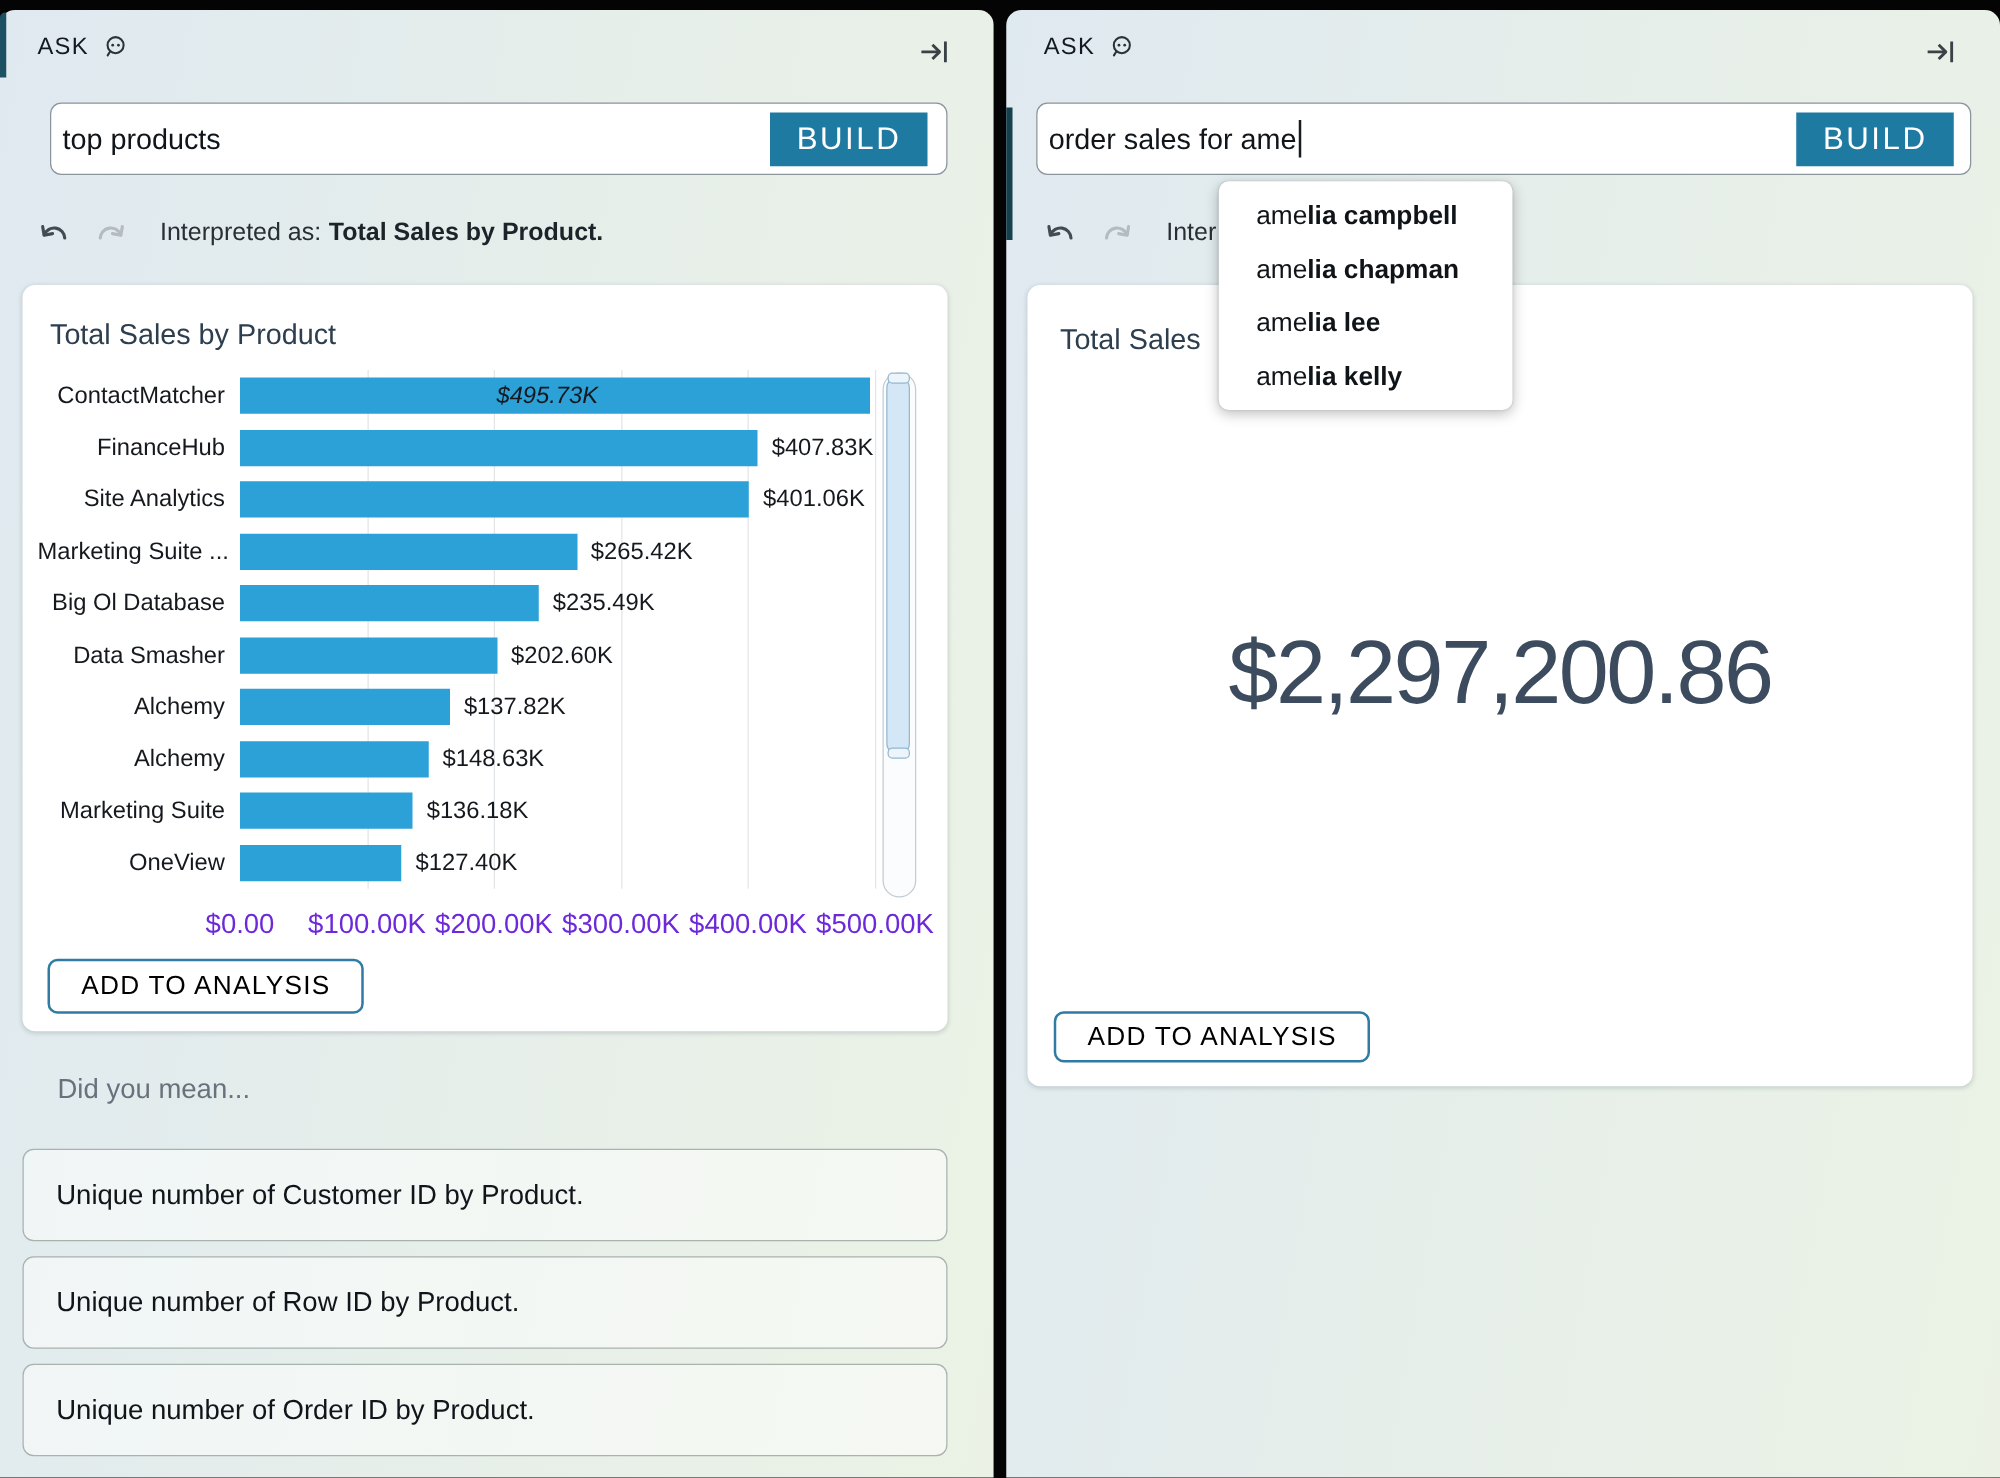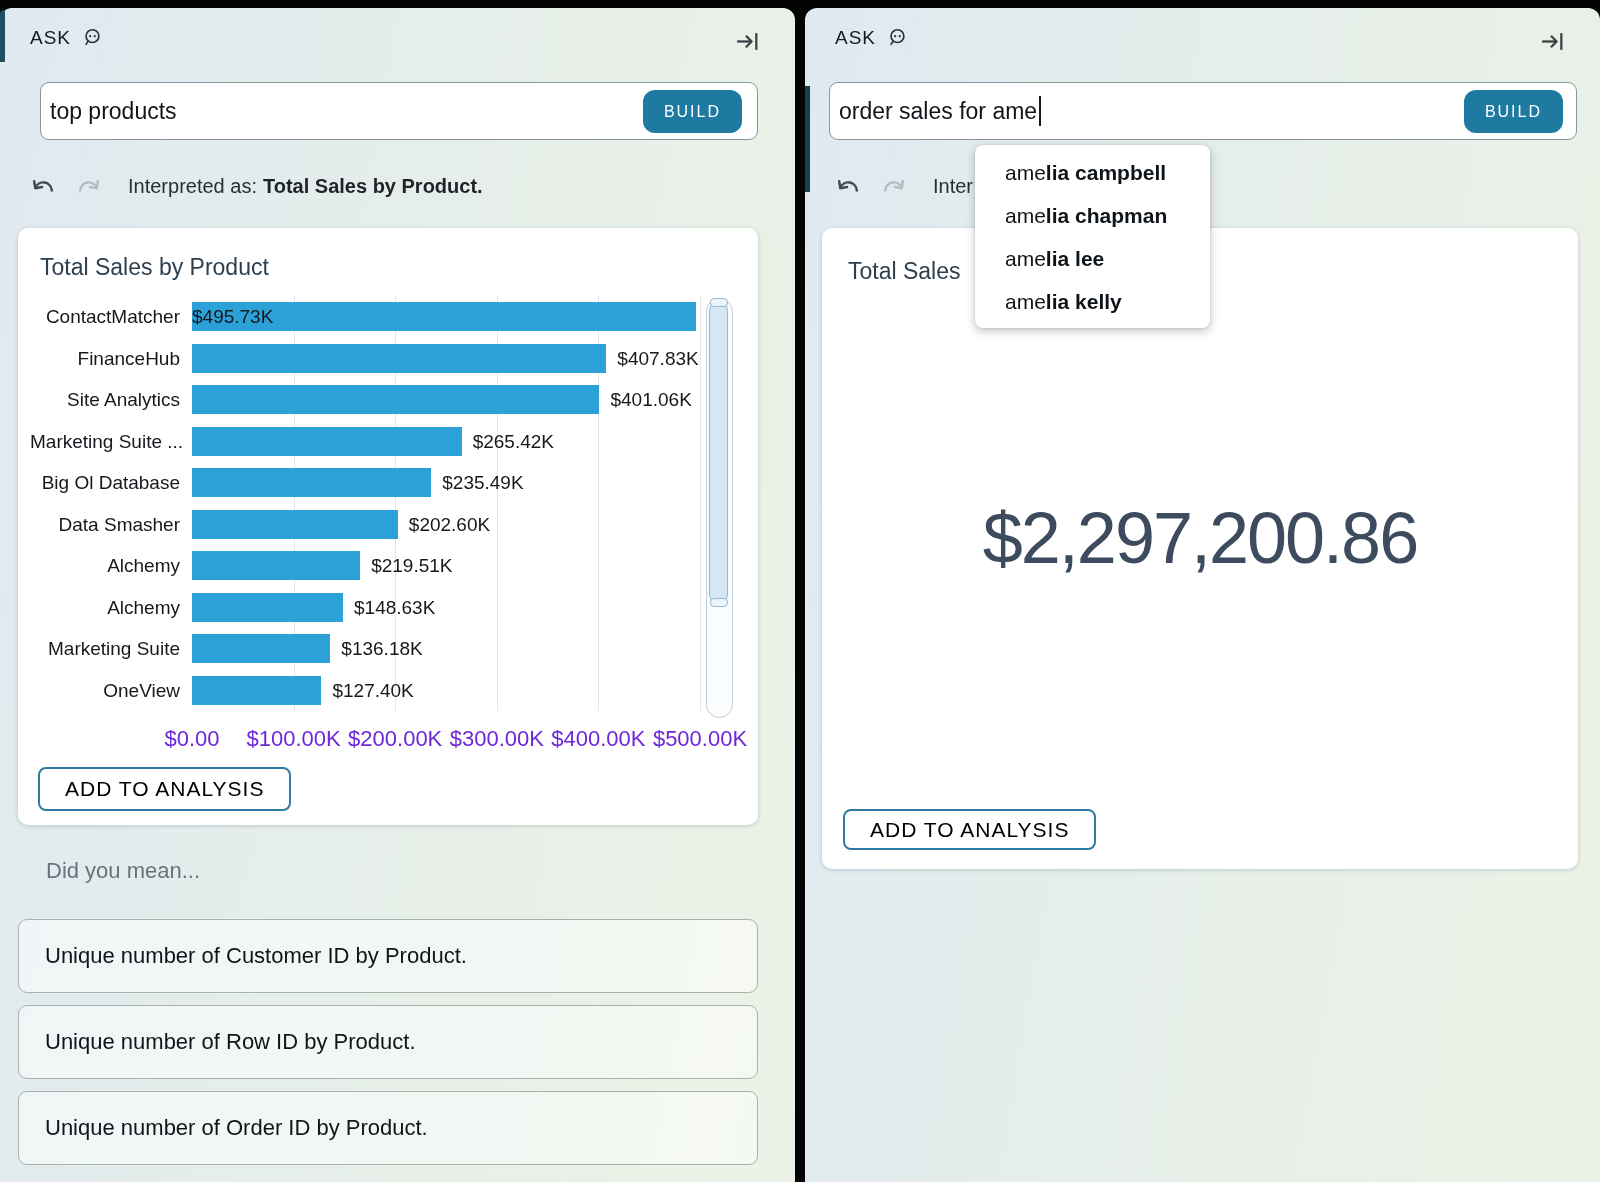--- a/index.html
+++ b/index.html
@@ -30,22 +30,22 @@
     position:absolute;top:74px;height:58px;background:#ffffff;
     border:1.5px solid #8b959c;border-radius:9px;display:flex;align-items:center;
     box-sizing:border-box;padding-left:9px;
   }
   #panel-left .query-input{left:40px;width:718px;}
   #panel-right .query-input{left:24px;width:748px;}
   .query-text{font-size:23px;color:#10151a;white-space:pre;}
   .caret{display:inline-block;width:2px;height:30px;background:#171c21;margin-left:2px;}
   .build-btn{
     position:absolute;right:15px;top:7px;height:43px;padding:0 21px;
-    background:#1f7aa2;color:#ffffff;border:none;border-radius:12px;
-    font-size:16px;letter-spacing:2px;display:flex;align-items:center;
+    background:#1f7aa2;color:#ffffff;border:none;border-radius:0;
+    font-size:25px;letter-spacing:2px;display:flex;align-items:center;
     font-family:inherit;cursor:pointer;
   }
   #panel-right .build-btn{right:13px;}
 
   .interpret-row{position:absolute;left:30px;top:160px;height:36px;display:flex;align-items:center;}
   .undo-ic{color:#434b52;margin-right:18px;}
   .redo-ic{color:#b5bcc1;margin-right:26px;}
   .interp-text{font-size:20px;color:#272e34;white-space:nowrap;}
   .interp-text b{font-weight:700;color:#1d2329;margin-left:6px;}
 
@@ -59,21 +59,21 @@
   #kpi-card .card-title{left:26px;top:30px;}
 
   
   #chart-area{position:absolute;left:12px;top:68px;width:704px;height:415px;}
   .gridline{position:absolute;top:0;height:415px;width:1px;background:#e2e6e9;}
   .chart-row{position:absolute;left:0;width:100%;height:41.5px;}
   .cat-label{position:absolute;left:0;top:0;width:150px;height:41.5px;line-height:41.5px;
     text-align:right;font-size:19px;color:#15191e;white-space:nowrap;}
   .bar{position:absolute;left:162px;top:6px;height:29px;background:#2ba1d8;}
   .val-label{position:absolute;top:6px;height:29px;line-height:30px;font-size:19px;color:#15191e;white-space:nowrap;}
-  .val-label.inside{text-align:left;}
+  .val-label.inside{text-align:center;font-style:italic;}
   #axis-ticks{position:absolute;left:12px;top:498px;width:704px;height:24px;}
   .tick-label{position:absolute;transform:translateX(-50%);font-size:22px;color:#6d28d9;white-space:nowrap;}
 
   
   #chart-scrollbar{position:absolute;left:688px;top:70px;width:27px;height:420px;
     background:#fafcfe;border:1.5px solid #c2ccd4;border-radius:14px;box-sizing:border-box;}
   #chart-scroll-thumb{position:absolute;left:2px;top:2px;width:19px;height:303px;
     background:#d3e7f6;border:1.5px solid #93b8d2;border-radius:10px;box-sizing:border-box;}
   .grip{position:absolute;left:50%;width:16px;height:7px;margin-left:-9px;background:#edf4fa;
     border:1.5px solid #93b8d2;border-radius:4px;}
@@ -186,21 +186,21 @@
           <div class="val-label" style="left: 412.258px;">$235.49K</div>
         </div>
         <div class="chart-row" style="top: 207.5px;">
           <div class="cat-label">Data Smasher</div>
           <div class="bar" style="width: 205.842px; background: rgb(43, 161, 216);"></div>
           <div class="val-label" style="left: 378.842px;">$202.60K</div>
         </div>
         <div class="chart-row" style="top: 249px;">
           <div class="cat-label">Alchemy</div>
           <div class="bar" style="width: 168.128px; background: rgb(43, 161, 216);"></div>
-          <div class="val-label" style="left: 341.128px;">$219.51K</div>
+          <div class="val-label" style="left: 341.128px;">$137.82K</div>
         </div>
         <div class="chart-row" style="top: 290.5px;">
           <div class="cat-label">Alchemy</div>
           <div class="bar" style="width: 151.008px; background: rgb(43, 161, 216);"></div>
           <div class="val-label" style="left: 324.008px;">$148.63K</div>
         </div>
         <div class="chart-row" style="top: 332px;">
           <div class="cat-label">Marketing Suite</div>
           <div class="bar" style="width: 138.359px; background: rgb(43, 161, 216);"></div>
           <div class="val-label" style="left: 311.359px;">$136.18K</div>

